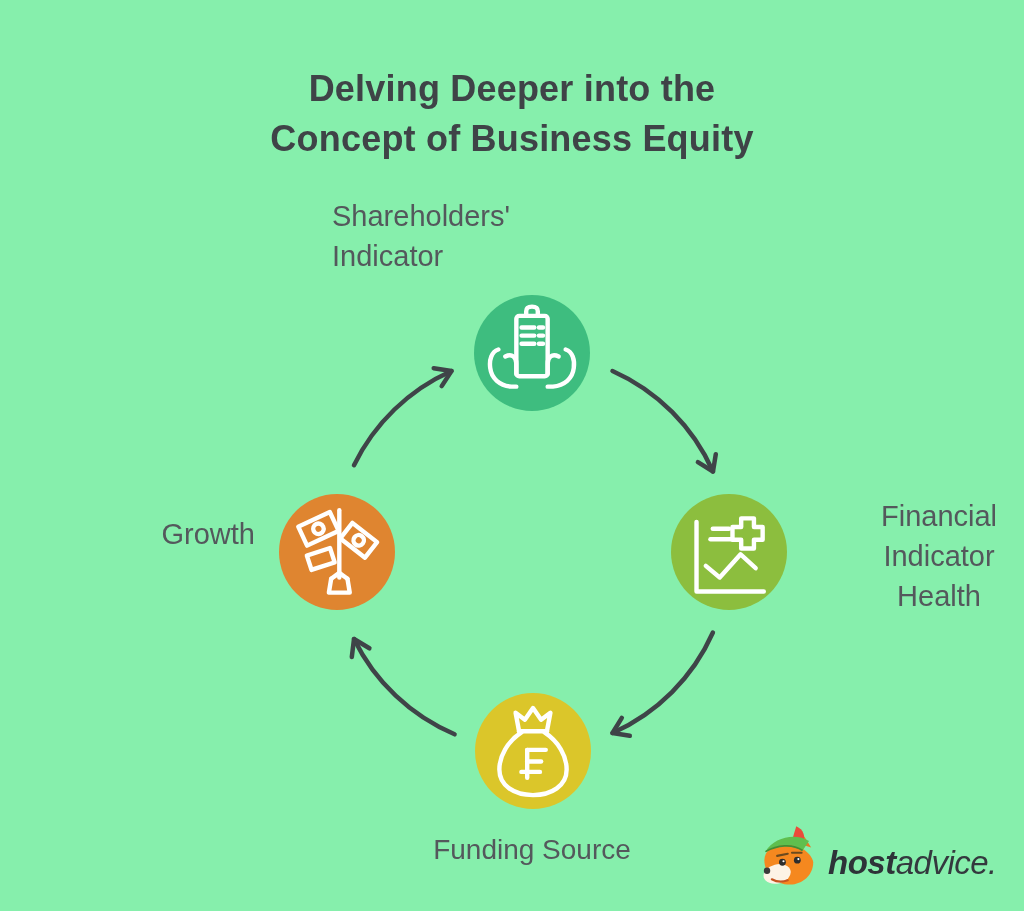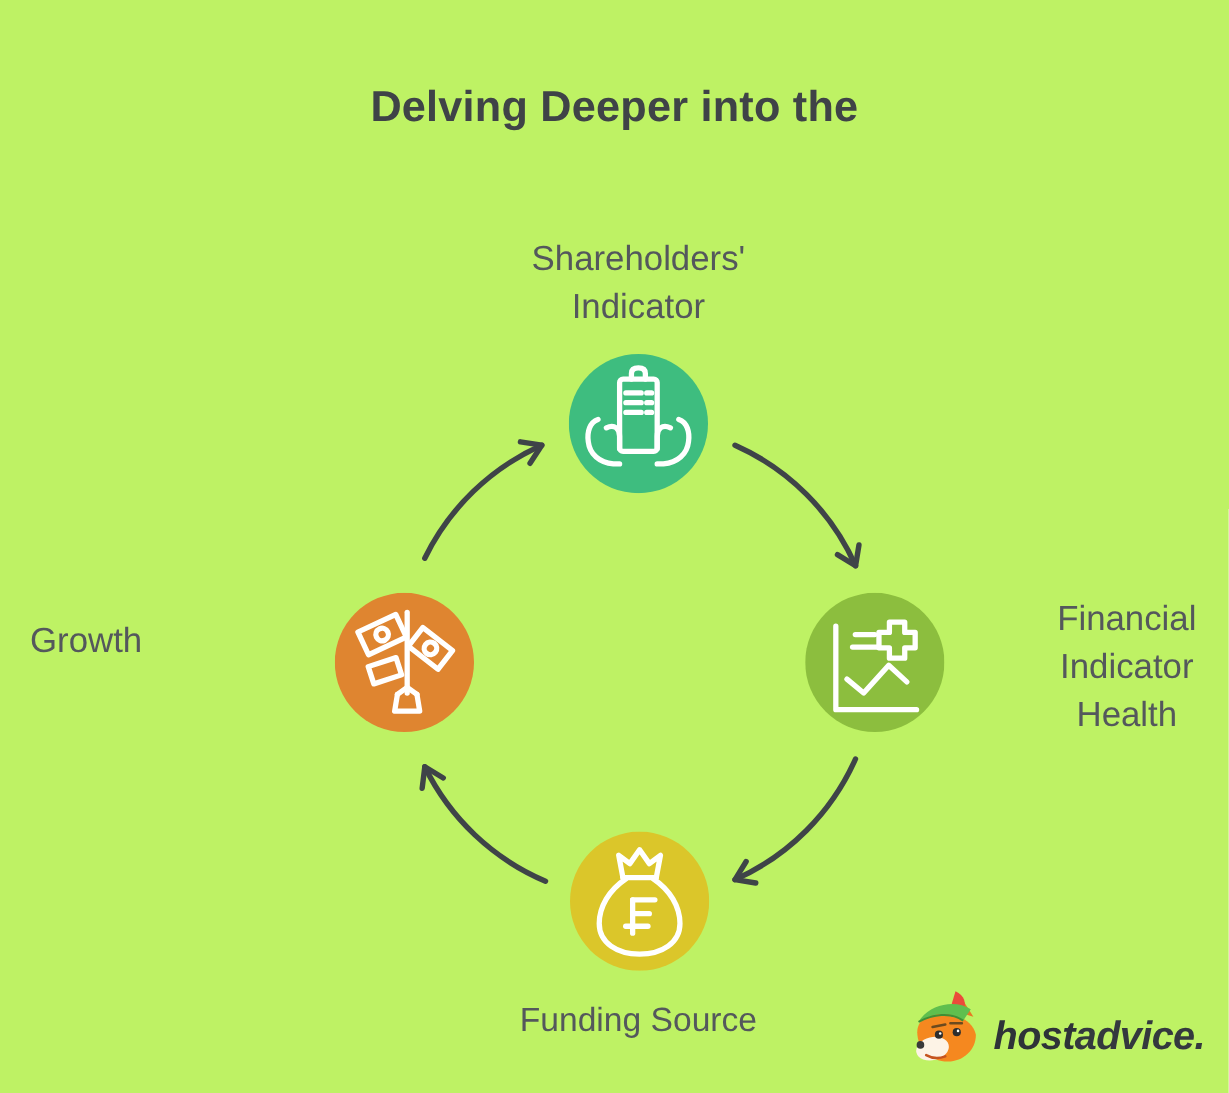--- a/index.html
+++ b/index.html
@@ -1,54 +1,55 @@
 <!DOCTYPE html>
 <html><head>
 <meta charset="utf-8">
 <style>
   html,body{margin:0;padding:0;background:#ffffff;}
   #canvas{
-    position:relative;width:1024px;height:911px;background:#bef264;overflow:hidden;
+    position:relative;width:1024px;height:911px;background:#86efac;overflow:hidden;
     font-family:"Liberation Sans","DejaVu Sans",sans-serif;
   }
   .title{
     position:absolute;top:64px;left:0;width:100%;text-align:center;
     font-size:36px;font-weight:700;color:#3f4347;line-height:50px;letter-spacing:.2px;
   }
   .node-label{
     position:absolute;font-size:29px;color:#54585c;line-height:40px;
   }
-  .label-top{left:332px;top:196px;width:400px;text-align:center;}
+  .label-top{left:332px;top:196px;width:400px;}
   .label-right{left:814px;top:496px;width:210px;text-align:center;margin-left:20px;}
   .label-bottom{left:332px;top:830px;width:400px;text-align:center;font-size:28px;}
-  .label-left{left:25px;top:514px;width:230px;text-align:left;}
+  .label-left{left:25px;top:514px;width:230px;text-align:right;}
   .node{position:absolute;width:116px;height:116px;}
   .node svg{display:block;width:116px;height:116px;}
   .node-top{left:474px;top:295px;}
   .node-right{left:671px;top:494px;}
   .node-bottom{left:475px;top:693px;}
   .node-left{left:279px;top:494px;}
   #arrows{position:absolute;left:0;top:0;pointer-events:none;}
   .logo{position:absolute;left:758px;top:824px;width:250px;height:72px;}
   .fox{position:absolute;left:0;top:0;width:68px;height:68px;}
   .wordmark{
     position:absolute;left:70px;top:20px;font-style:italic;font-size:33px;
     color:#2e3338;white-space:nowrap;letter-spacing:-0.5px;
   }
   .wordmark .bold{font-weight:700;margin-top:36px;}
-  .wordmark .rest{font-weight:700;color:#34393e;}
+  .wordmark .rest{font-weight:400;color:#34393e;}
   .icon-stroke{fill:none;stroke:#ffffff;stroke-width:3.8;stroke-linecap:round;stroke-linejoin:round;}
 </style>
 </head>
 <body>
 
 <div id="canvas">
 
   <div class="title">
     <div>Delving Deeper into the</div>
+    <div>Concept of Business Equity</div>
   </div>
 
   <svg id="arrows" width="1024" height="911" viewBox="0 0 1024 911">
     <g stroke="#3f4448" stroke-width="4.5" fill="none" stroke-linecap="round" stroke-linejoin="round">
       <g>
         <path d="M612.5,371 A198,198 0 0 1 713,471.5"></path>
         <polyline points="715.8,454.2 713,471.5 697.9,462.2"></polyline>
       </g>
       <g>
         <path d="M712.9,632.5 A198,198 0 0 1 612.5,733"></path>

